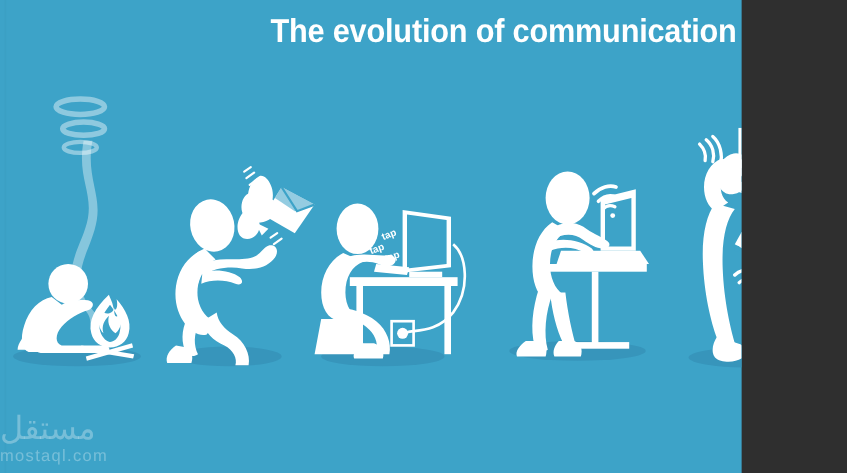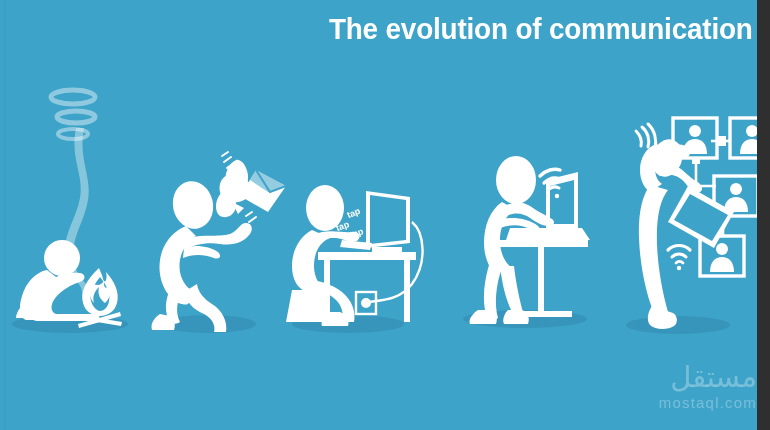--- a/index.html
+++ b/index.html
@@ -3,21 +3,21 @@
 <meta charset="utf-8">
 <title>Evolution of Communication</title>
 <style>
   html, body {
     margin: 0;
     padding: 0;
     background: #2f2f2f;
   }
   #stage {
     position: relative;
-    width: 757px;
+    width: 674px;
     height: 430px;
     overflow: hidden;
     background: #3da3c8;
     font-family: "Liberation Sans", sans-serif;
     user-select: none;
   }
   #bg-svg, #art-svg {
     position: absolute;
     left: 0;
     top: 0;
@@ -37,22 +37,22 @@
     line-height: 34px;
     white-space: nowrap;
     transform: scaleX(0.93);
     transform-origin: right center;
     text-align: right;
   }
   #watermark {
     position: absolute;
     left: 0;
     right: 0;
-    bottom: 18px;
-    text-align: right;
+    bottom: 6px;
+    text-align: left;
     pointer-events: none;
   }
   #wm-arabic {
     color: rgba(255,255,255,0.30);
     font-family: "DejaVu Sans", sans-serif;
     font-size: 29px;
     line-height: 32px;
     font-weight: normal;
     direction: rtl;
   }

